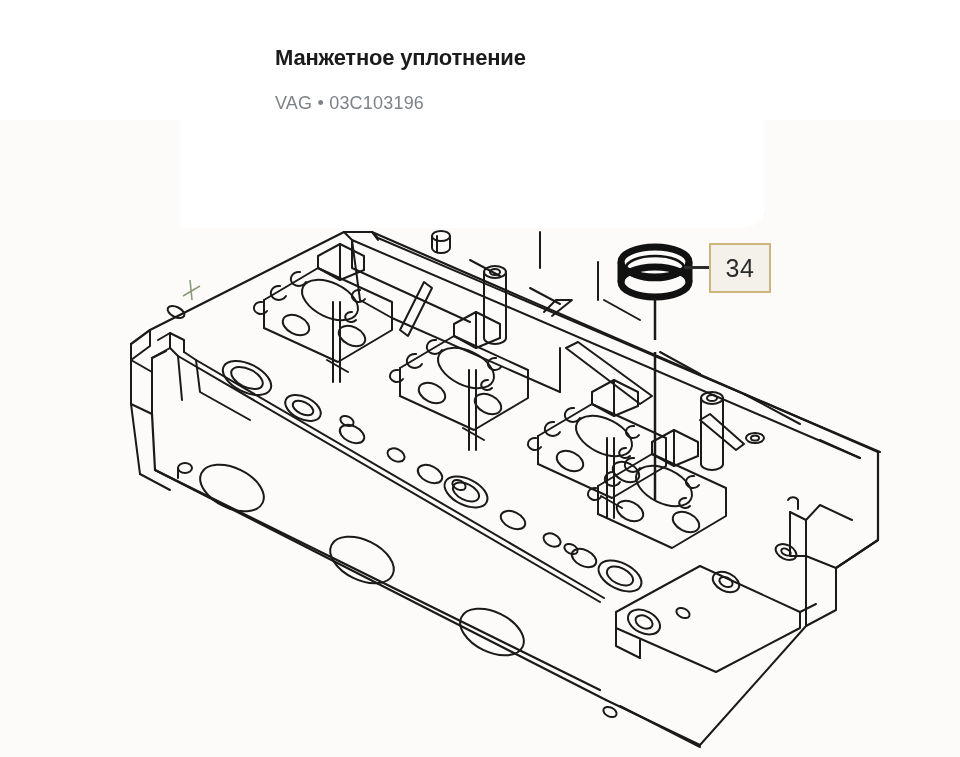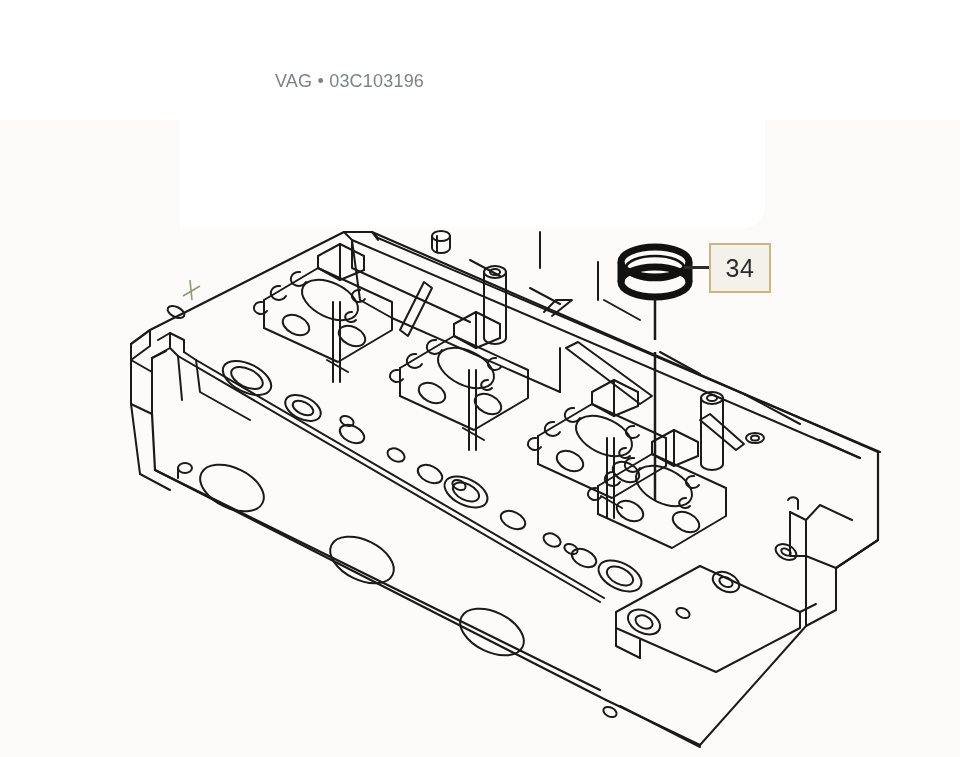--- a/index.html
+++ b/index.html
@@ -52,21 +52,21 @@
   }
   .title {
     font-size: 22px;
     font-weight: bold;
     color: #1b1b1b;
     letter-spacing: -0.2px;
     line-height: 28px;
     white-space: nowrap;
   }
   .subtitle {
-    margin-top: 26px;
+    margin-top: 20px;
     font-size: 18px;
     font-weight: normal;
     color: #7d8287;
     line-height: 22px;
     letter-spacing: 0.2px;
     white-space: nowrap;
   }
 
   
   .drawing-wrap {
@@ -114,20 +114,21 @@
 </style>
 </head>
 <body>
 
 <div id="page">
 
   <div class="bg-wash"></div>
   <div class="bg-panel"></div>
 
   <div class="header">
+    <div class="title">Манжетное уплотнение</div>
     <div class="subtitle">VAG • 03C103196</div>
   </div>
 
   <div class="drawing-wrap">
     <svg class="drawing-svg" viewBox="0 0 960 757" xmlns="http://www.w3.org/2000/svg">
       <g fill="none" stroke="#1a1a1a" stroke-width="2" stroke-linejoin="round" stroke-linecap="round">
 
         <path d="M131 344 L150 330 L344 232 L372 232 L878 452" stroke-width="2.2"></path>
 
         <path d="M131 344 L131 360 L152 372"></path>

